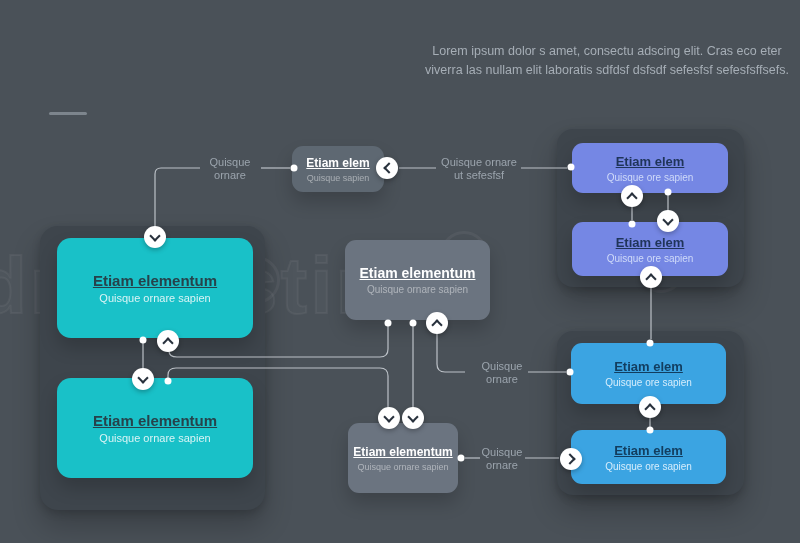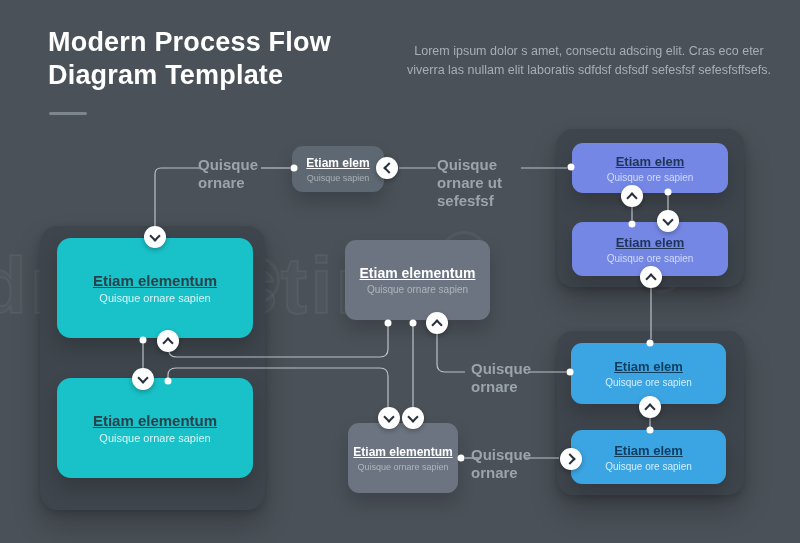--- a/index.html
+++ b/index.html
@@ -3,21 +3,21 @@
 <meta charset="utf-8">
 <style>
   html,body{margin:0;padding:0;background:#4a5158;}
   .stage{position:relative;width:800px;height:543px;background:#4a5158;overflow:hidden;
          font-family:"Liberation Sans",sans-serif;}
 
   
   .title{position:absolute;left:48px;top:26px;width:320px;font-size:27px;line-height:1.22;
          font-weight:bold;color:#ffffff;letter-spacing:.2px;}
   .title-rule{position:absolute;left:49px;top:112px;width:38px;height:3px;background:#7d858d;border-radius:2px;}
-  .desc{position:absolute;left:398px;top:42px;width:382px;font-size:12.5px;line-height:1.5;
+  .desc{position:absolute;left:416px;top:42px;width:382px;font-size:12.5px;line-height:1.5;
         color:#a6aeb6;text-align:center;}
 
   
   .wm-text{position:absolute;left:-22px;top:240px;font-size:80px;font-weight:bold;letter-spacing:3px;
            color:rgba(255,255,255,0.028);-webkit-text-stroke:2px rgba(255,255,255,0.05);
            pointer-events:none;white-space:nowrap;}
   .wm-swirl{position:absolute;width:42px;height:42px;border:3px solid rgba(255,255,255,0.05);
             border-radius:50%;pointer-events:none;}
 
   
@@ -54,33 +54,32 @@
         box-shadow:0 2px 5px rgba(0,0,0,0.28);display:flex;align-items:center;justify-content:center;
         transform:translate(-50%,-50%);}
   .chev{display:block;width:6px;height:6px;border:0 solid #28313c;
         border-right-width:2.2px;border-bottom-width:2.2px;}
   .chev.down{transform:rotate(45deg);margin-top:-3px;}
   .chev.up{transform:rotate(225deg);margin-top:3px;}
   .chev.left{transform:rotate(135deg);margin-left:3px;}
   .chev.right{transform:rotate(315deg);margin-left:-3px;}
 
   
-  .wire-label{position:absolute;font-size:15px;line-height:1.2;color:#9ba4ad;text-align:left;font-weight:bold;}
+  .wire-label{position:absolute;font-size:11px;line-height:1.2;color:#9ba4ad;text-align:center;}
 </style>
 </head>
 <body>
 
 <div class="stage">
 
   <div class="wm-text">dreamstime</div>
   <div class="wm-swirl" style="left:232px;top:256px;"></div>
   <div class="wm-swirl" style="left:440px;top:231px;"></div>
   <div class="wm-swirl" style="left:637px;top:245px;"></div>
 
-  <div class="title">Modern Process Flow Diagram Template</div>
   <div class="title-rule"></div>
   <div class="desc">Lorem ipsum dolor s amet, consectu adscing elit. Cras eco eter viverra las nullam elit laboratis sdfdsf dsfsdf sefesfsf sefesfsffsefs.</div>
 
   <div class="panel" style="left:40px;top:226px;width:225px;height:284px;"></div>
   <div class="panel" style="left:557px;top:129px;width:187px;height:158px;border-radius:16px;"></div>
   <div class="panel" style="left:557px;top:331px;width:187px;height:164px;border-radius:16px;"></div>
 
   <div class="node gray" style="left:292px;top:146px;width:92px;height:46px;">
     <div class="node-title">Etiam elem</div>
     <div class="node-sub">Quisque sapien</div>

